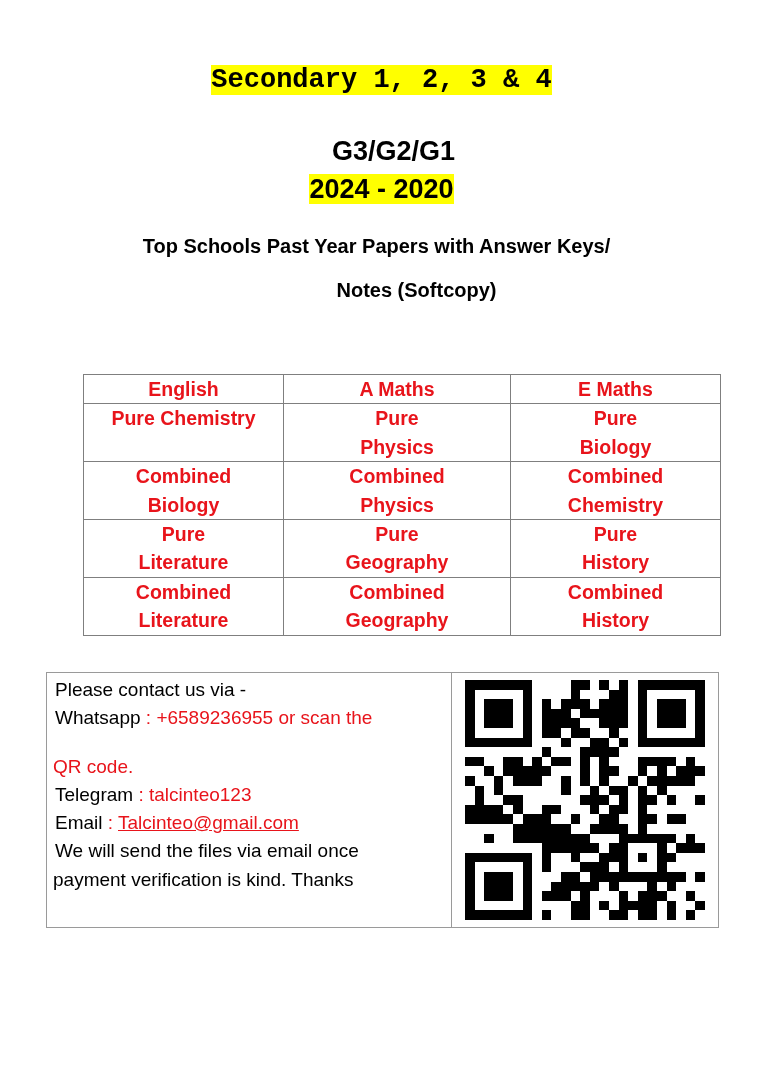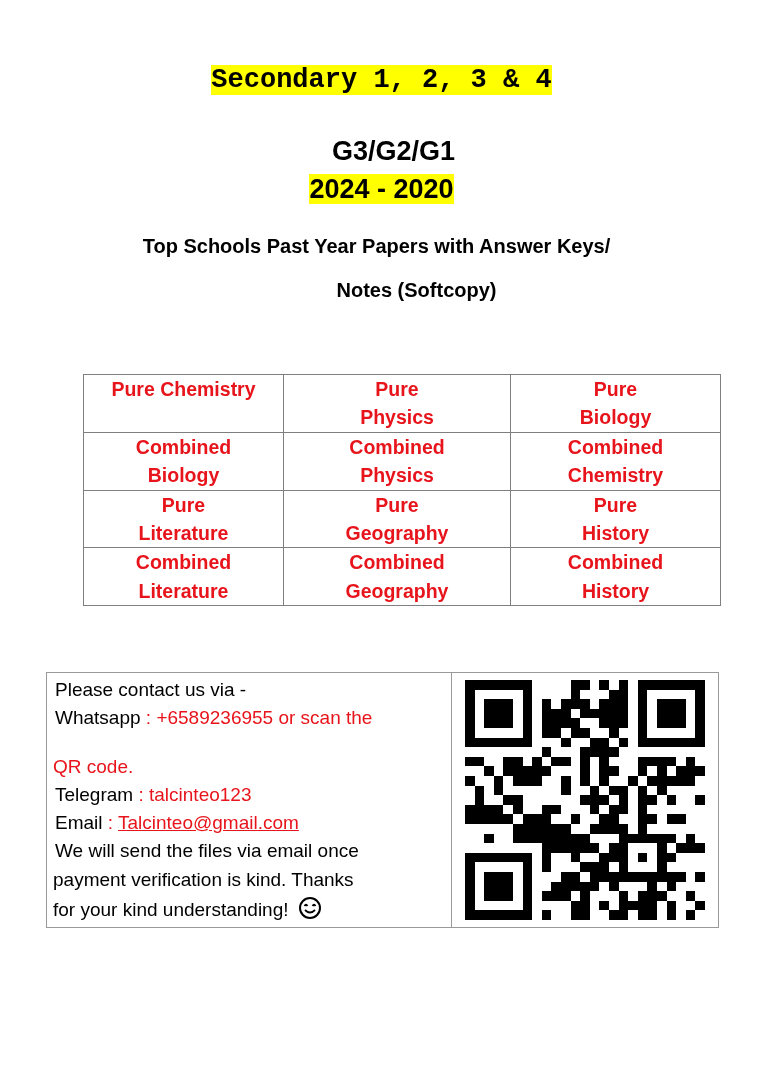--- a/index.html
+++ b/index.html
@@ -64,20 +64,31 @@
 
 <table class="subjects">
   <colgroup>
       <col class="c1">
       <col class="c2">
       <col class="c3">
     </colgroup>
   <tbody id="subjects-body">
       <tr>
         <td>
+          <div>English</div>
+        </td>
+        <td>
+          <div>A Maths</div>
+        </td>
+        <td>
+          <div>E Maths</div>
+        </td>
+      </tr>
+      <tr>
+        <td>
           <div>Pure Chemistry</div>
         </td>
         <td>
           <div>Pure</div>
           <div>Physics</div>
         </td>
         <td>
           <div>Pure</div>
           <div>Biology</div>
         </td>
@@ -135,31 +146,20 @@
     </div>
     <div class="line red" style="margin-left:-2px;margin-top:20px;">QR code.</div>
     <div class="line">
       <span>Telegram</span><span class="red"> : talcinteo123</span>
     </div>
     <div class="line">
       <span>Email</span><span class="red"> : </span><a>Talcinteo@gmail.com</a>
     </div>
     <div class="line">We will send the files via email once</div>
     <div class="line" style="margin-left:-2px;">payment verification is kind. Thanks</div>
-    <div class="line" style="margin-left:-2px; margin-top:2px;">
-      <span>for your kind understanding!</span>
-      <span class="smiley">
-        <svg width="24" height="24" viewBox="0 0 24 24">
-          <circle cx="12" cy="12" r="10" fill="none" stroke="#000" stroke-width="2"></circle>
-          <path d="M6.5 10 Q8 7.5 9.5 10" fill="none" stroke="#000" stroke-width="1.8"></path>
-          <path d="M14.5 10 Q16 7.5 17.5 10" fill="none" stroke="#000" stroke-width="1.8"></path>
-          <path d="M7 14 Q12 19 17 14" fill="none" stroke="#000" stroke-width="1.8"></path>
-        </svg>
-      </span>
-    </div>
   </div>
   <div class="qr">
     <svg id="qr-svg" width="240" height="240" viewBox="0 0 25 25" shape-rendering="crispEdges">
         <rect x="0" y="0" width="1" height="1" fill="#000"></rect>
         <rect x="1" y="0" width="1" height="1" fill="#000"></rect>
         <rect x="2" y="0" width="1" height="1" fill="#000"></rect>
         <rect x="3" y="0" width="1" height="1" fill="#000"></rect>
         <rect x="4" y="0" width="1" height="1" fill="#000"></rect>
         <rect x="5" y="0" width="1" height="1" fill="#000"></rect>
         <rect x="6" y="0" width="1" height="1" fill="#000"></rect>

